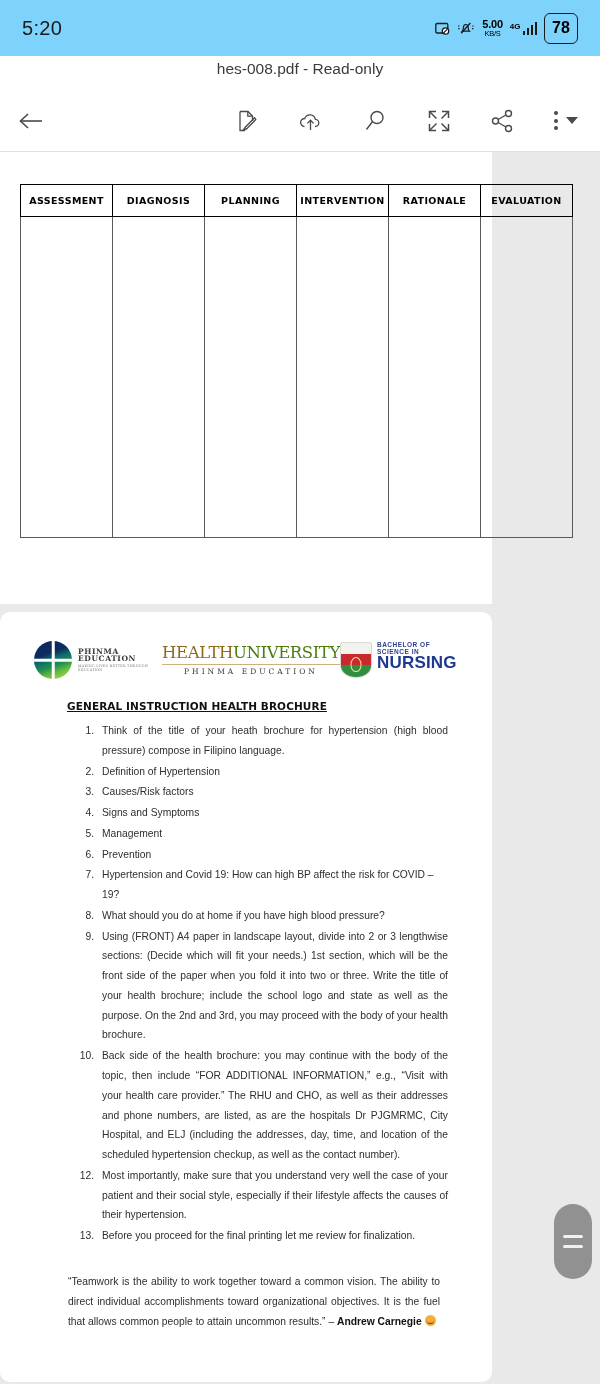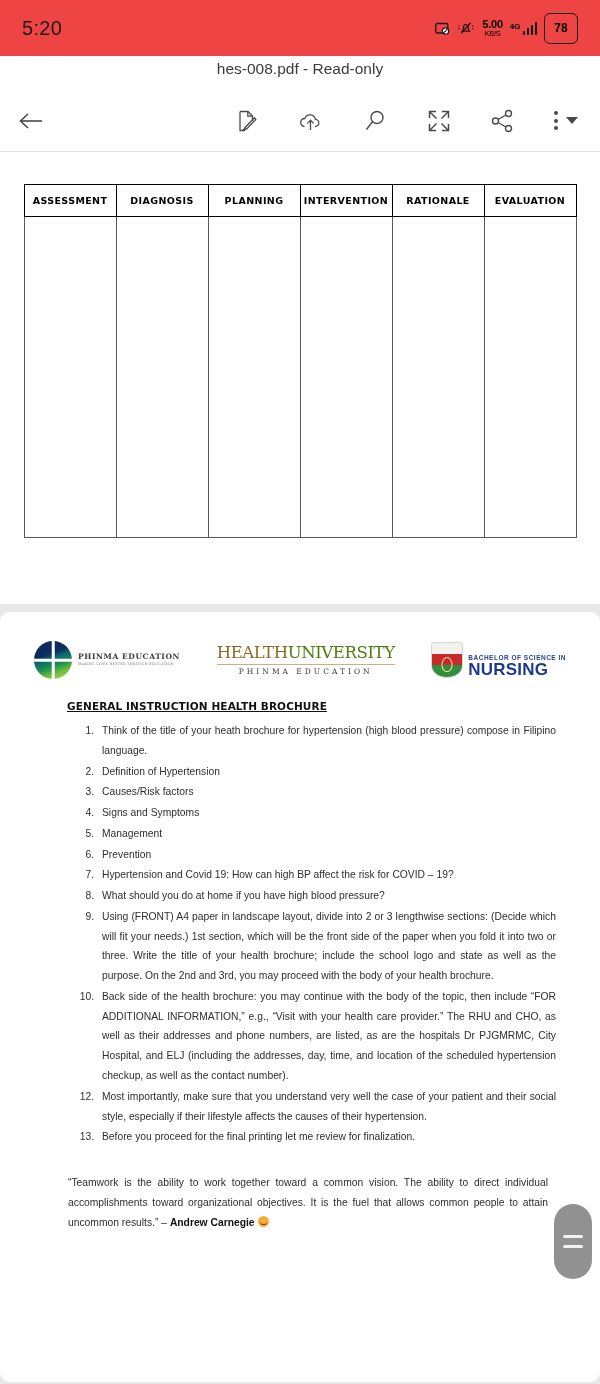--- a/index.html
+++ b/index.html
@@ -4,41 +4,41 @@
 <style>
   html,body{margin:0;padding:0;}
   body{
     width:600px;height:1384px;overflow:hidden;
     background:#e9e9e9;
     font-family:"Liberation Sans", sans-serif;
     -webkit-font-smoothing:antialiased;
   }
   
   .statusbar{
-    height:56px;width:100%;background:#ef4444;
+    height:56px;width:100%;background:#7dd3fc;
     display:flex;align-items:center;justify-content:space-between;
     padding:0 22px;box-sizing:border-box;
   }
   .clock{font-size:20px;color:#1a1a1a;letter-spacing:.3px;}
   .status-icons{display:flex;align-items:center;gap:7px;}
   .si{display:flex;align-items:center;color:#1a1a1a;}
   .netspeed{display:flex;flex-direction:column;align-items:center;line-height:1;}
   .netspeed .n{font-size:11px;font-weight:bold;letter-spacing:-.2px;}
   .netspeed .u{font-size:7.5px;font-weight:normal;letter-spacing:-.2px;}
   .siggroup{display:flex;align-items:flex-start;gap:1px;}
   .gtag{font-size:8px;font-weight:bold;margin-right:1px;align-self:flex-start;}
   .bars{display:flex;align-items:flex-end;gap:1.5px;height:13px;}
   .bars i{display:block;width:2.5px;background:#1a1a1a;}
   .bars i:nth-child(1){height:4px;}
   .bars i:nth-child(2){height:7px;}
   .bars i:nth-child(3){height:10px;}
   .bars i:nth-child(4){height:13px;}
   .battery{
     border:1.6px solid #1a1a1a;border-radius:6px;
-    font-size:12px;font-weight:bold;padding:7px 5px;height:15px;
+    font-size:16px;font-weight:bold;padding:7px 5px;height:15px;
     display:flex;align-items:center;justify-content:center;min-width:22px;
   }
   
   .titlebar{
     background:#fff;text-align:center;
     font-size:15.5px;color:#3b3b3b;padding:4px 0 12px;
   }
   .toolbar{
     background:#fff;height:62px;display:flex;align-items:center;
     padding:0 18px;box-sizing:border-box;
@@ -46,21 +46,21 @@
   }
   .tb-back{width:46px;display:flex;align-items:center;}
   .tb-icons{flex:1;display:flex;align-items:center;justify-content:flex-end;gap:38px;padding-right:4px;}
   .tb-icons .ic{display:flex;align-items:center;justify-content:center;width:26px;height:26px;}
   .menu-wrap{display:flex;align-items:center;gap:8px;}
   .dots{display:flex;flex-direction:column;gap:3.5px;align-items:center;}
   .dots span{width:4px;height:4px;border-radius:50%;background:#4a4a4a;display:block;}
   .caret{width:0;height:0;border-left:6px solid transparent;border-right:6px solid transparent;border-top:7px solid #4a4a4a;}
   
   .viewer{position:relative;width:600px;height:1246px;background:#e9e9e9;overflow:hidden;}
-  .page{background:#fff;width:600px;box-sizing:border-box;position:relative;}
+  .page{background:#fff;width:492px;box-sizing:border-box;position:relative;}
   .page1{height:452px;padding:32px 20px 0;}
   .gap{height:8px;background:#e9e9e9;}
   .page2{height:770px;padding:22px 0 0;border-radius:10px;}
   
   table.nursing{
     width:553px;margin:0 auto;border-collapse:collapse;table-layout:fixed;
   }
   table.nursing th{
     border:1px solid #000;font-size:9.5px;font-weight:bold;
     letter-spacing:.4px;color:#000;padding:10px 2px;text-align:center;
@@ -80,21 +80,21 @@
   .globe:after{content:"";position:absolute;top:50%;left:0;height:2.5px;width:100%;background:#fff;transform:translateY(-50%);}
   .phinma-txt{display:flex;flex-direction:column;line-height:1.05;}
   .phinma-txt .p1{font-size:7.5px;font-weight:bold;color:#3a3a3a;letter-spacing:.6px;font-family:"DejaVu Serif",serif;}
   .phinma-txt .p2{font-size:3.4px;color:#7a7a7a;letter-spacing:.25px;margin-top:2px;font-family:"DejaVu Serif",serif;}
   .logo-au{display:flex;flex-direction:column;align-items:center;line-height:1;}
   .au1{font-family:"DejaVu Serif", serif;font-size:16.5px;letter-spacing:-.4px;}
   .au1 .gold{color:#8a6a1e;}
   .au1 .navy{color:#4d7c0f;}
   .au-rule{width:100%;height:1px;background:#c9b37a;margin:2px 0 3px;}
   .au2{font-size:7.5px;letter-spacing:3px;color:#3a3a3a;font-family:"DejaVu Serif",serif;}
-  .logo-bsn{display:flex;align-items:flex-end;gap:5px;}
+  .logo-bsn{display:flex;align-items:flex-start;gap:5px;}
   .shield{
     width:30px;height:34px;flex:0 0 auto;position:relative;
     background:linear-gradient(180deg,#f2f2ef 0%,#f2f2ef 32%,#c9282d 32%,#c9282d 66%,#2f8f3e 66%,#2f8f3e 100%);
     border:1.5px solid #d8d8d4;
     border-radius:3px 3px 50% 50%/3px 3px 34% 34%;
     overflow:hidden;
   }
   .shield:after{content:"";position:absolute;left:50%;top:42%;transform:translateX(-50%);
     width:9px;height:13px;border:1.6px solid #f2e39a;border-radius:50% 50% 45% 45%;}
   .bsn-txt{display:flex;flex-direction:column;line-height:1;}

